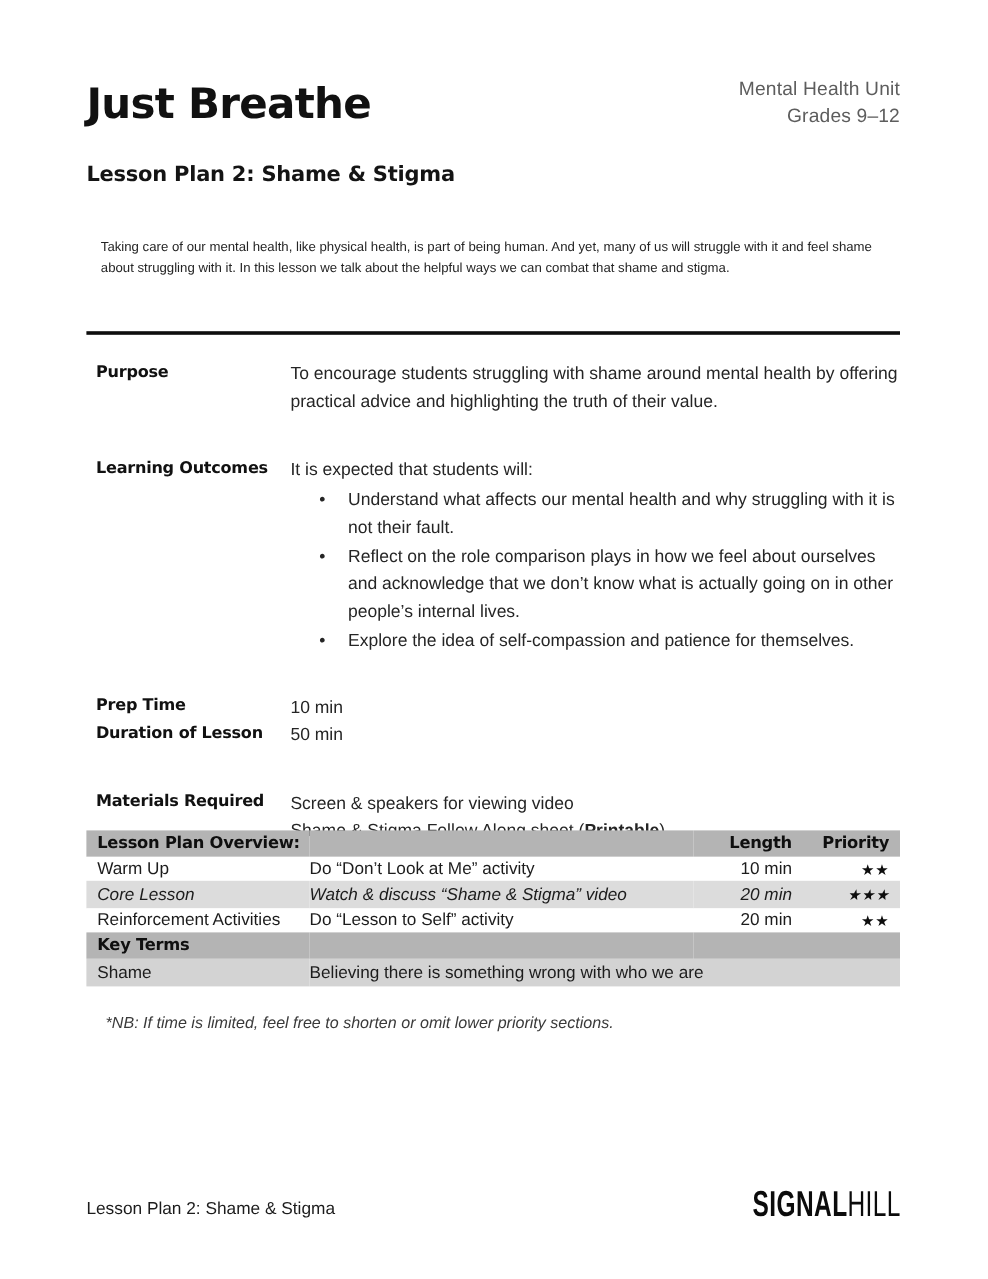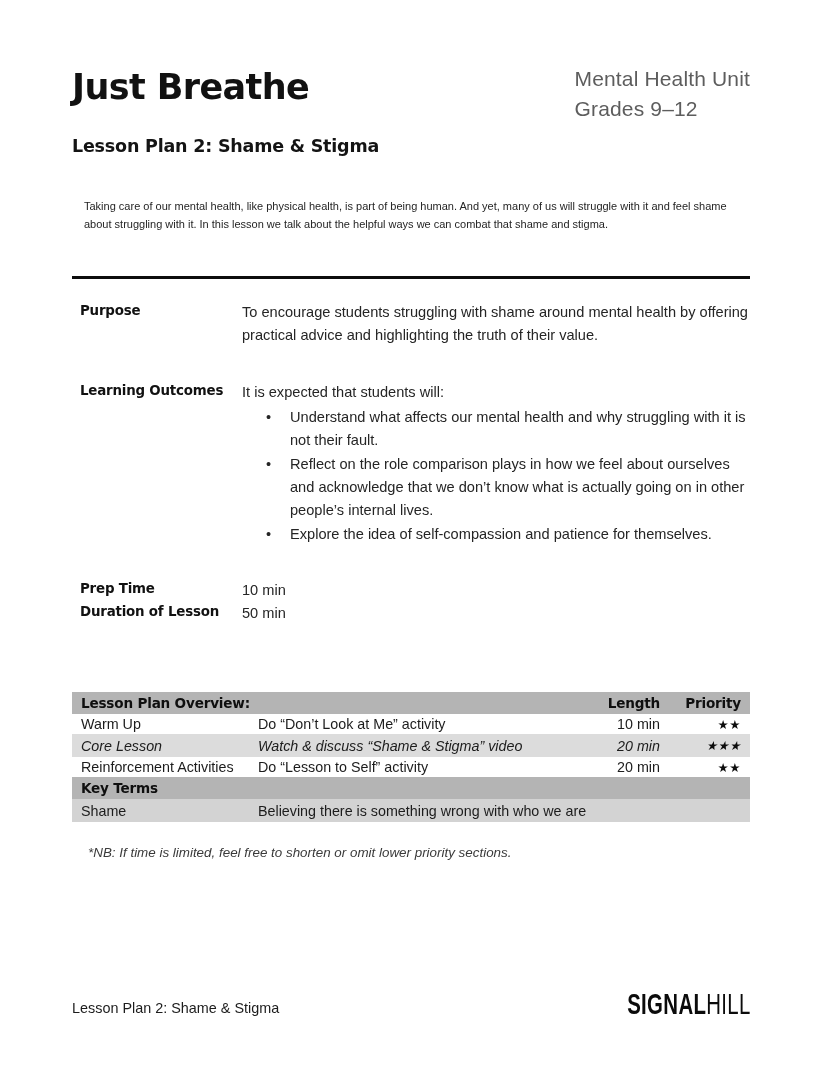--- a/index.html
+++ b/index.html
@@ -37,23 +37,23 @@
     font-family: "DejaVu Sans", sans-serif;
     font-size: 35px;
     font-weight: bold;
     letter-spacing: -0.6px;
     line-height: 1.0;
     color: #111111;
     margin: 0;
     padding-top: 8px;
   }
   .header-meta {
-    text-align: left;
+    text-align: right;
     font-family: "Liberation Sans", sans-serif;
-    font-size: 21px;
+    font-size: 16px;
     font-weight: 300;
     line-height: 1.42;
     color: #5d5d5d;
     letter-spacing: 0.15px;
     padding-top: 2px;
   }
 
   .lesson-heading {
     position: absolute;
     left: 72px;
@@ -279,20 +279,27 @@
       <div class="def-body">10 min</div>
     </div>
 
     <div class="def-row">
       <div class="def-label">Duration of Lesson</div>
       <div class="def-body">50 min</div>
     </div>
 
     <div class="gap-lg"></div>
 
+    <div class="def-row">
+      <div class="def-label">Materials Required</div>
+      <div class="def-body">
+        <p>Screen &amp; speakers for viewing video</p>
+        <p><span>Shame &amp; Stigma Follow Along sheet (</span><strong>Printable</strong><span>)</span></p>
+      </div>
+    </div>
 
   </div>
 
   <table class="overview-table">
     <colgroup>
       <col class="col-name">
         <col class="col-desc">
         <col class="col-length">
         <col class="col-prio">
     </colgroup>

